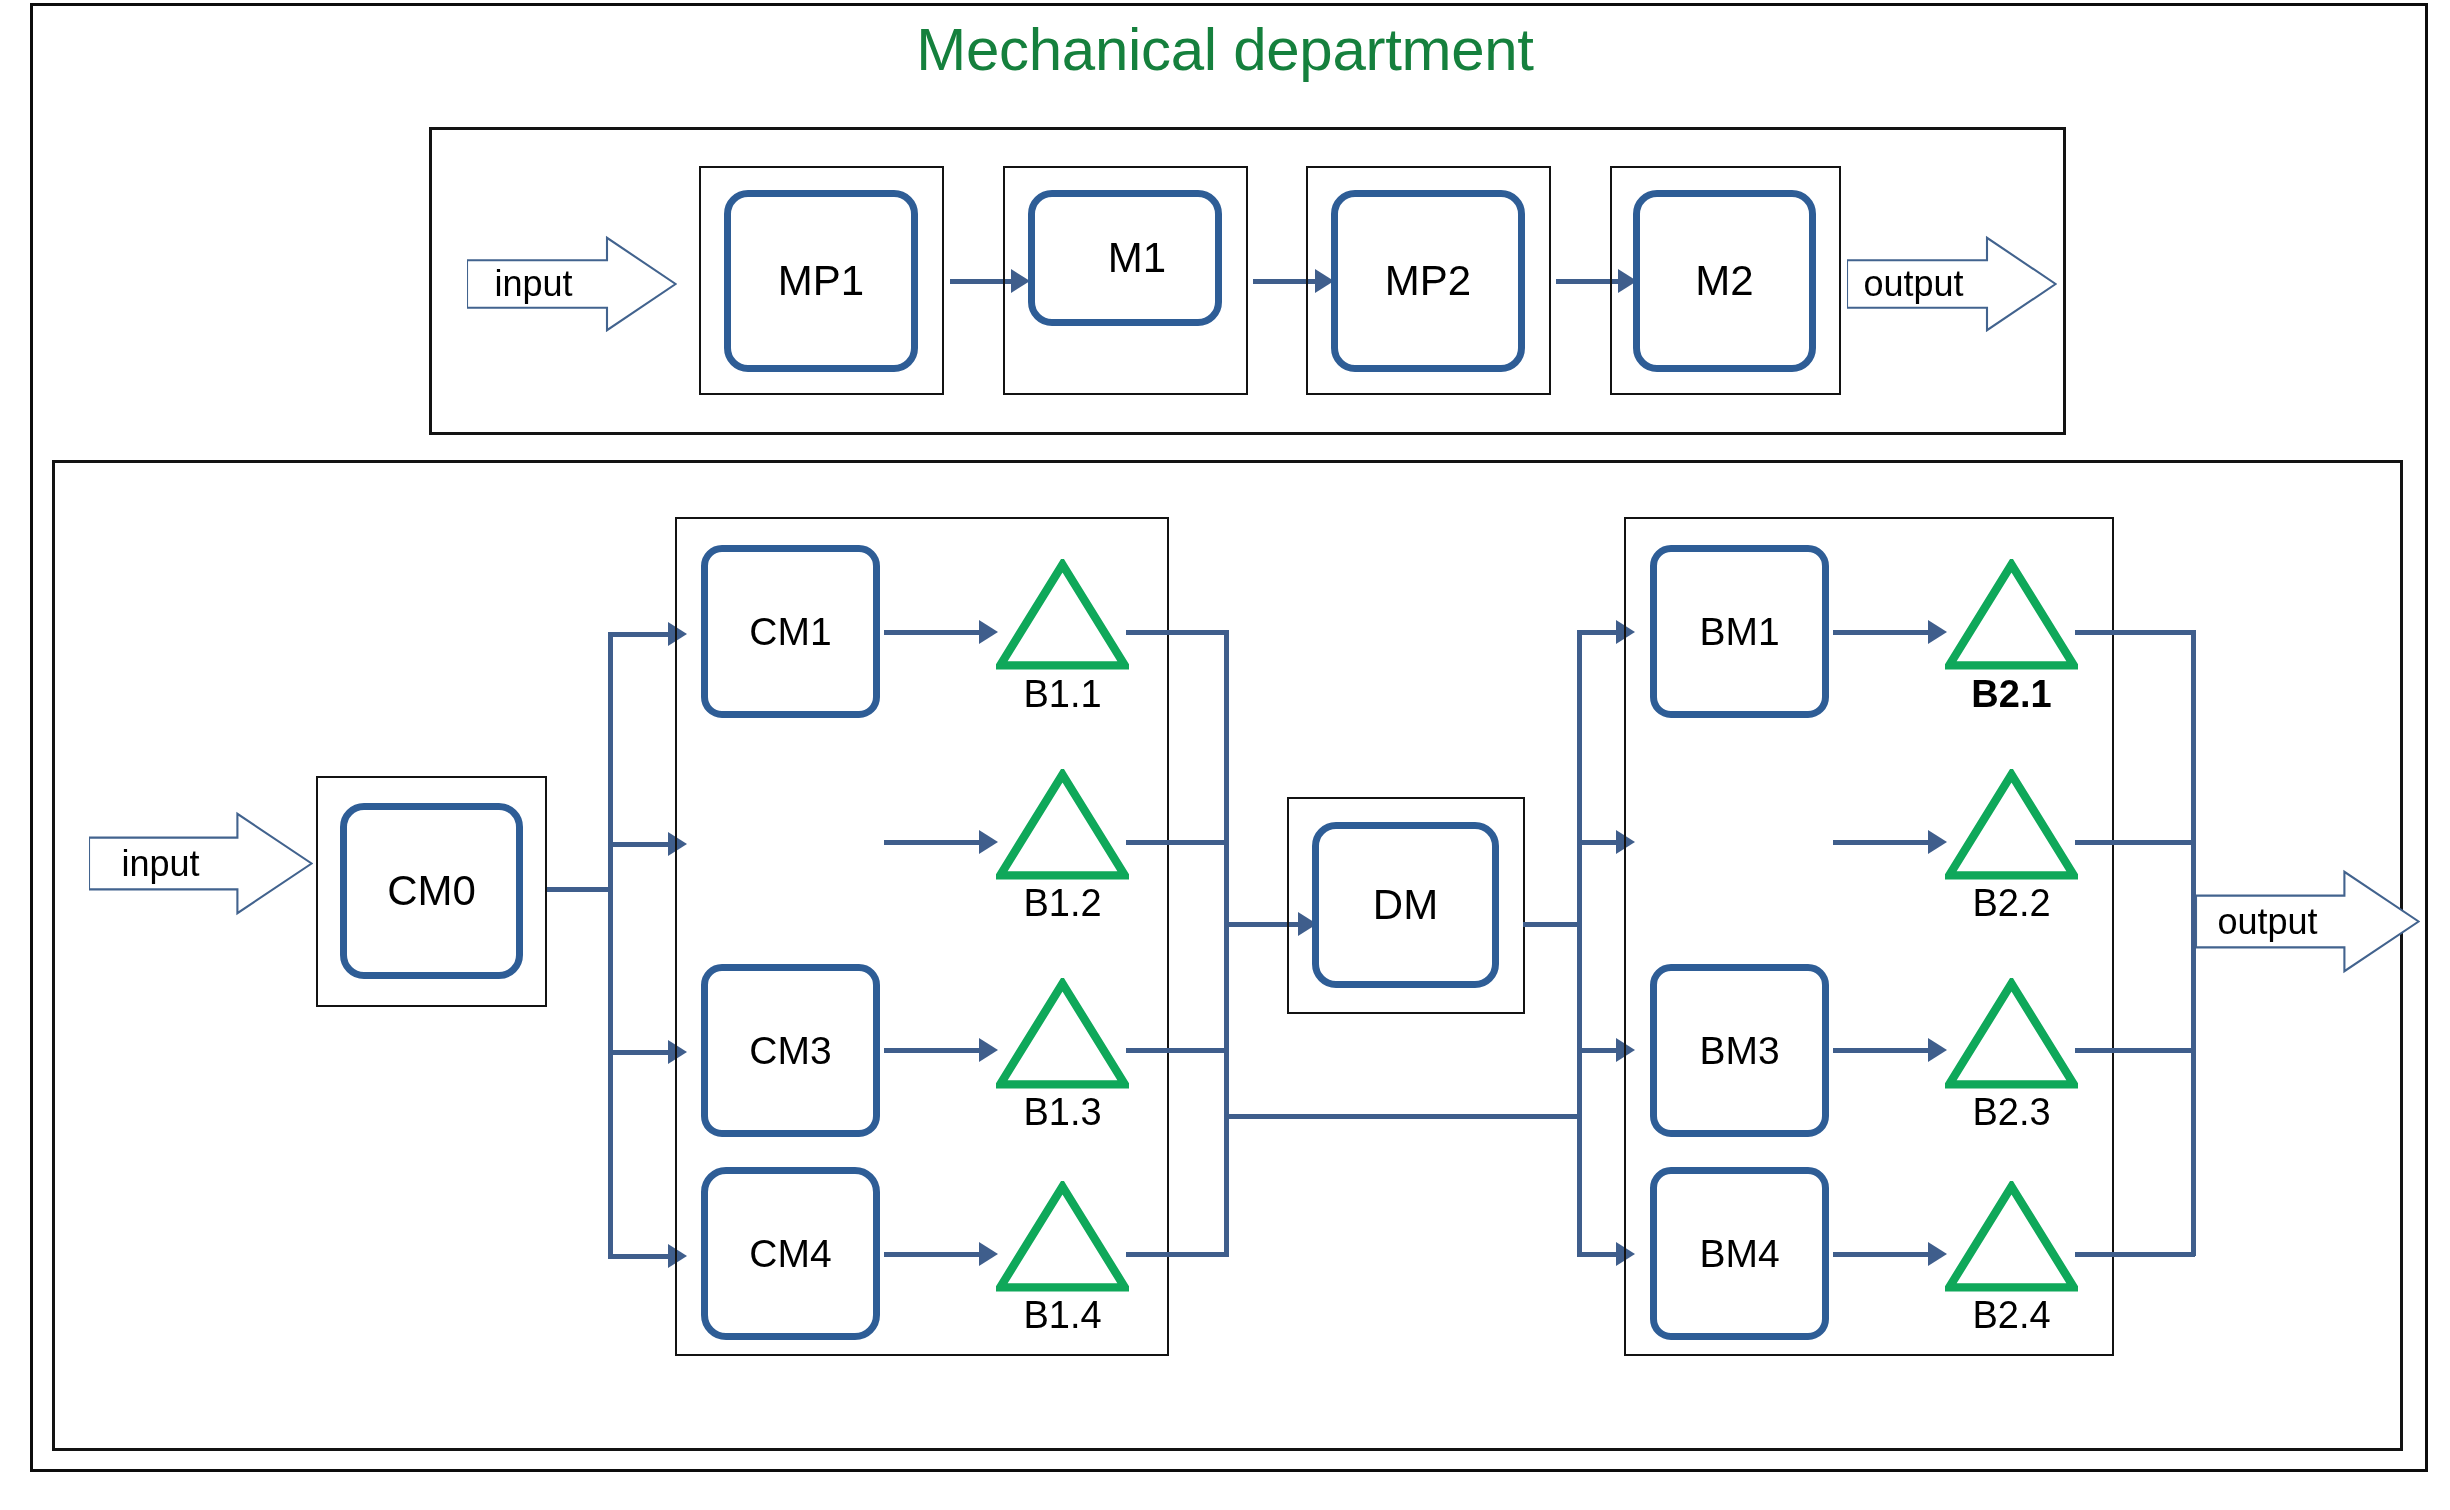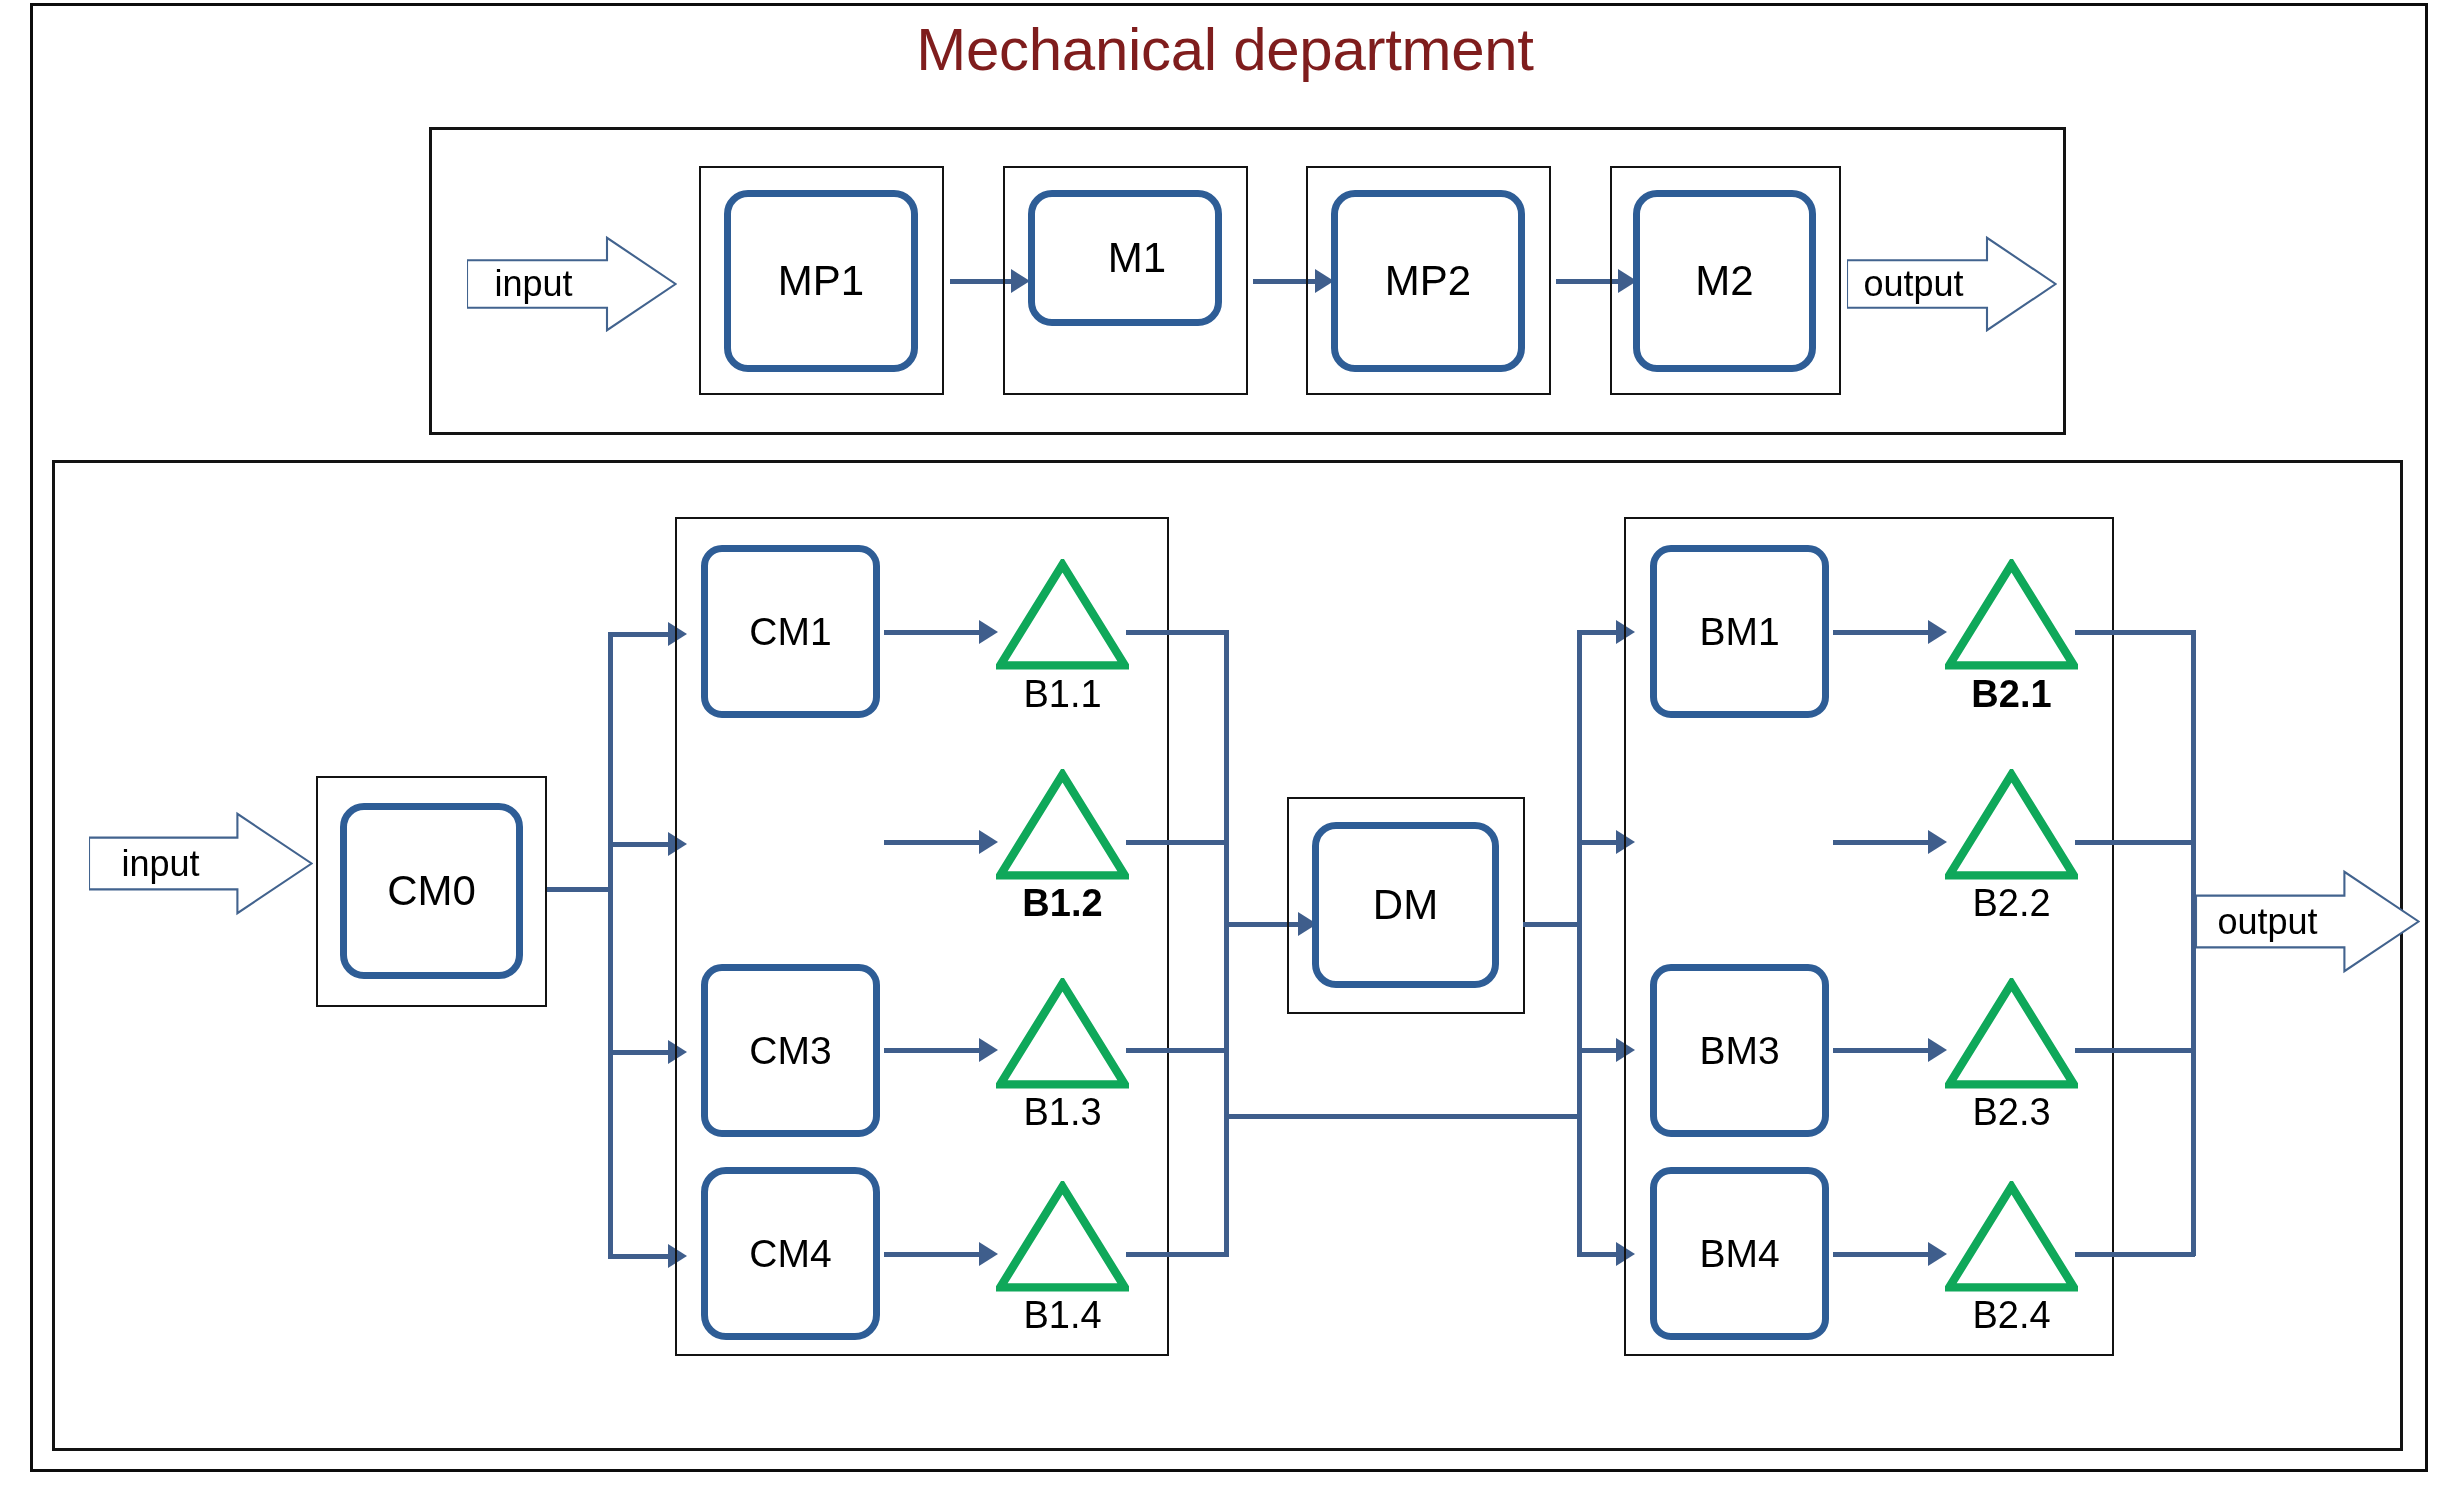--- a/index.html
+++ b/index.html
@@ -7,21 +7,21 @@
   #page{position:relative;width:2450px;height:1510px;background:#fff;overflow:hidden;}
 
   
   .outer-frame{position:absolute;left:30px;top:2.8px;width:2398px;height:1469px;border:3.5px solid #0d0d0d;box-sizing:border-box;}
   .panel{position:absolute;border:3.5px solid #131313;box-sizing:border-box;background:transparent;}
   .group-box{position:absolute;border:2.8px solid #131313;box-sizing:border-box;background:transparent;}
   .node-box{position:absolute;border:2.8px solid #131313;box-sizing:border-box;background:transparent;}
 
   
   .title{position:absolute;left:0;top:19.6px;width:2450px;text-align:center;
-         font-size:60px;color:#7f1d1d;letter-spacing:-0.3px;line-height:1;}
+         font-size:60px;color:#15803d;letter-spacing:-0.3px;line-height:1;}
 
   
   .proc{position:absolute;box-sizing:border-box;border:7.7px solid #2E5D96;border-radius:24px;
         background:#fff;display:flex;align-items:center;justify-content:center;
         font-size:42px;color:#000;}
   .proc.small{font-size:39px;border-width:7px;border-radius:21px;}
 
   
   .hline{position:absolute;height:4.9px;background:#3F5E8C;}
   .vline{position:absolute;width:4.9px;background:#3F5E8C;}
@@ -128,21 +128,21 @@
   <div class="tri-label" style="left:996px;top:673px;width:133px;">B1.1</div>
   <div class="hline" style="left:1126px;top:630px;width:103px;"></div>
 
   <div class="hline" style="left:884px;top:840px;width:98px;"></div>
   <div class="ahead" style="left:979px;top:830px;"></div>
   <div class="tri" style="left:996px;top:769px;width:133px;height:112px;">
     <svg width="133" height="112" viewBox="0 0 190 160">
       <polygon points="95,8 184,152 6,152" fill="none" stroke="#0FA85A" stroke-width="12" stroke-linejoin="miter"></polygon>
     </svg>
   </div>
-  <div class="tri-label" style="left:996px;top:882px;width:133px;font-weight:bold;">B1.2</div>
+  <div class="tri-label" style="left:996px;top:882px;width:133px;">B1.2</div>
   <div class="hline" style="left:1126px;top:840px;width:103px;"></div>
 
   <div class="proc small" style="left:701px;top:964px;width:179px;height:173px;">CM3</div>
   <div class="hline" style="left:884px;top:1048px;width:98px;"></div>
   <div class="ahead" style="left:979px;top:1038px;"></div>
   <div class="tri" style="left:996px;top:978px;width:133px;height:112px;">
     <svg width="133" height="112" viewBox="0 0 190 160">
       <polygon points="95,8 184,152 6,152" fill="none" stroke="#0FA85A" stroke-width="12" stroke-linejoin="miter"></polygon>
     </svg>
   </div>

